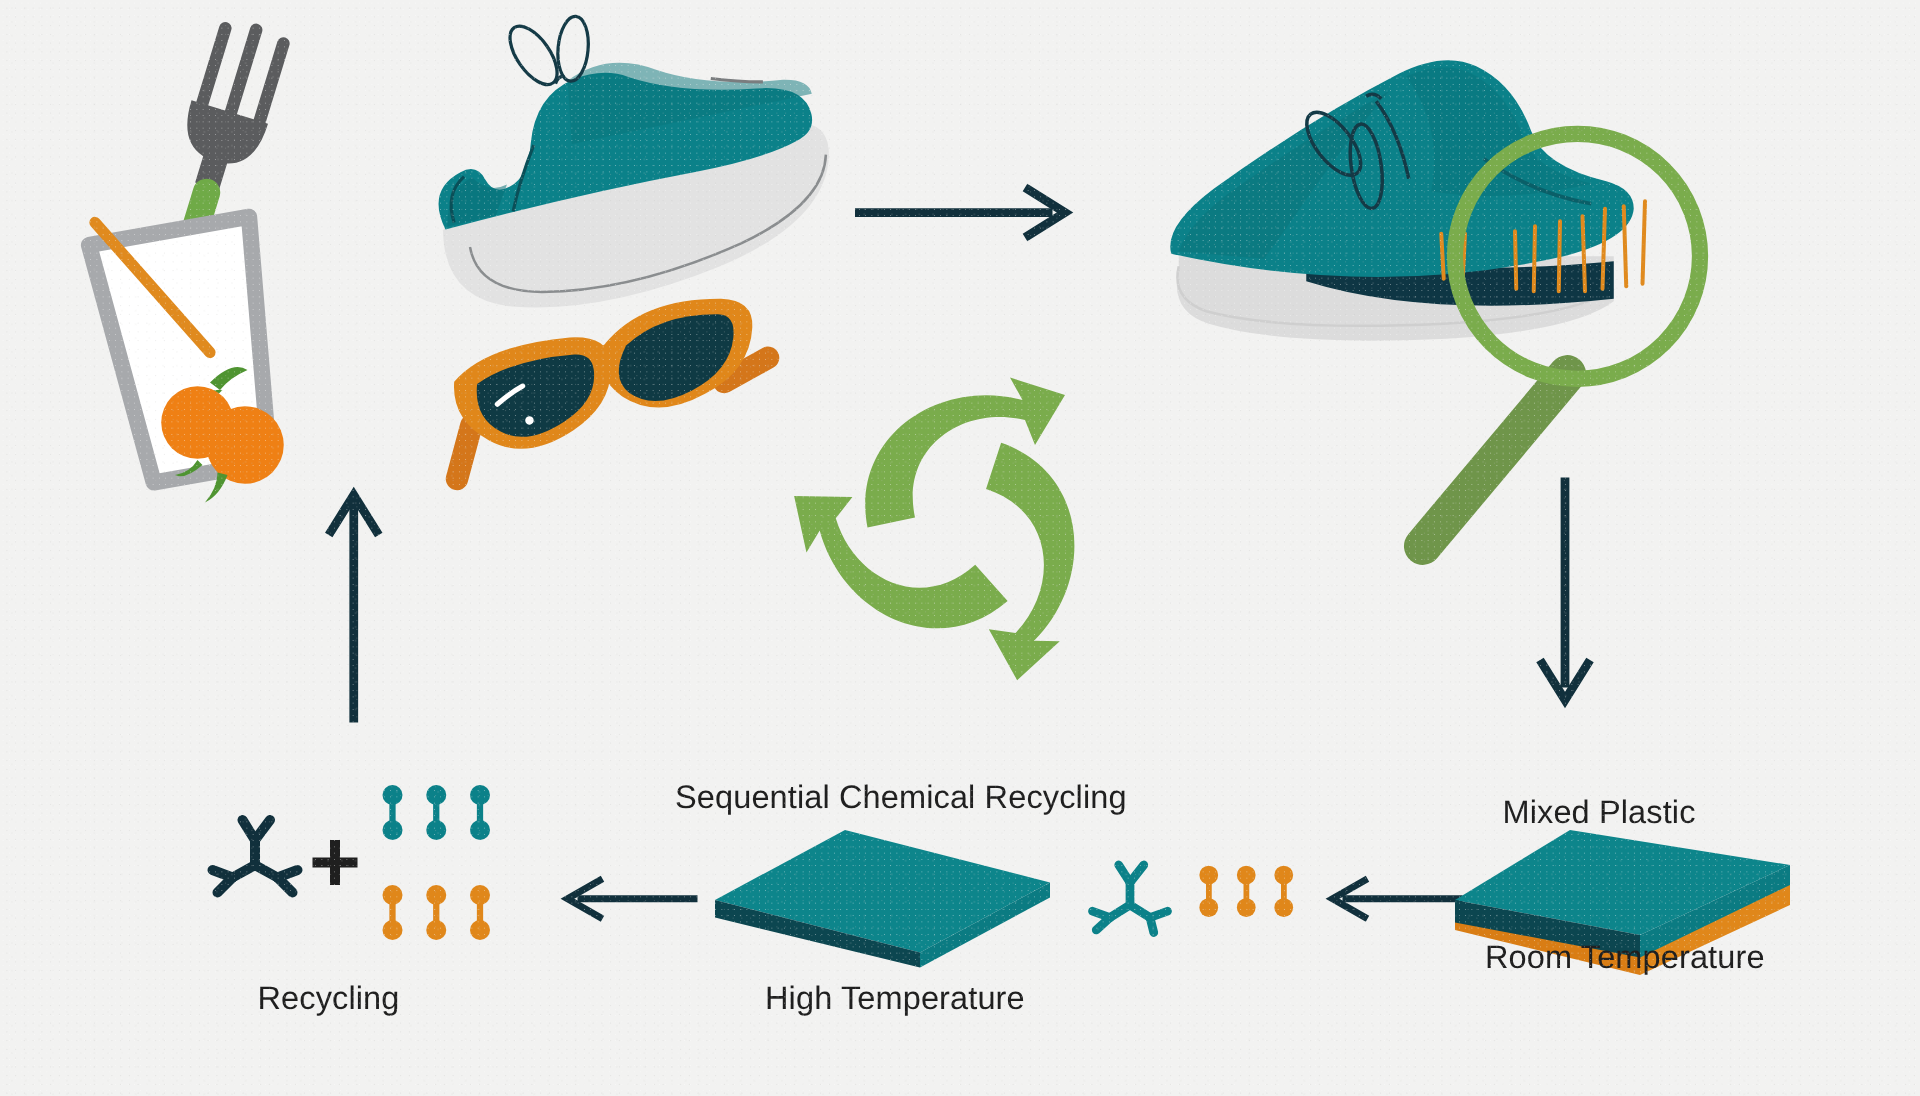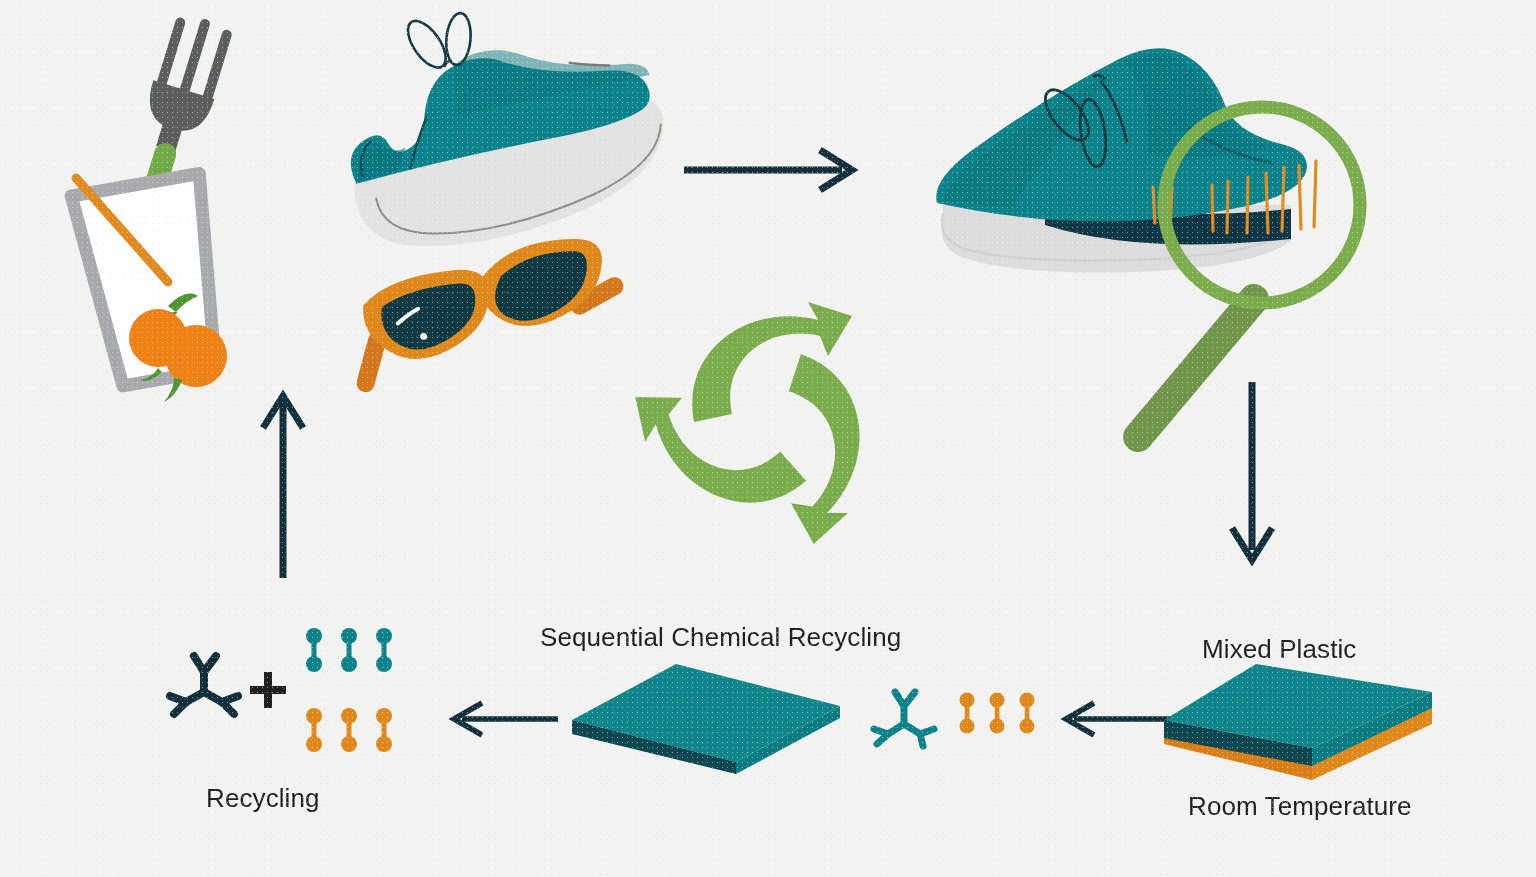--- a/index.html
+++ b/index.html
@@ -346,17 +346,18 @@
       </g>
     </svg>
   </div>
 
   <div class="label" style="left:540px; top:622px;">Sequential Chemical Recycling</div>
 
   <div class="label" style="left:1202px; top:622px;margin-top:12px;">Mixed Plastic</div>
 
   <div class="label" style="left:206px; top:783px;">Recycling</div>
 
-
-  <div class="label" style="left:1188px; top:791px;">Room Temperature</div>
+  <div class="label" style="left:612px; top:783px;">High Temperature</div>
+
+  <div class="label" style="left:1188px; top:750px;">Room Temperature</div>
 
   <div id="noise"></div>
 </div>
 
 </body></html>

